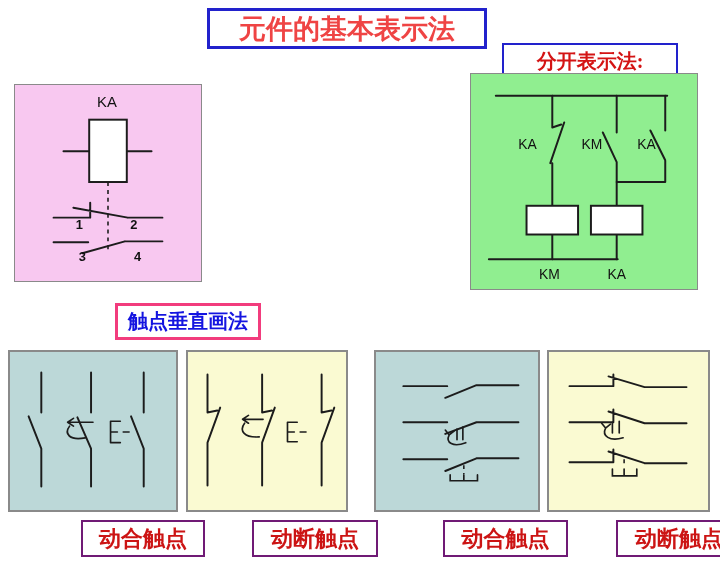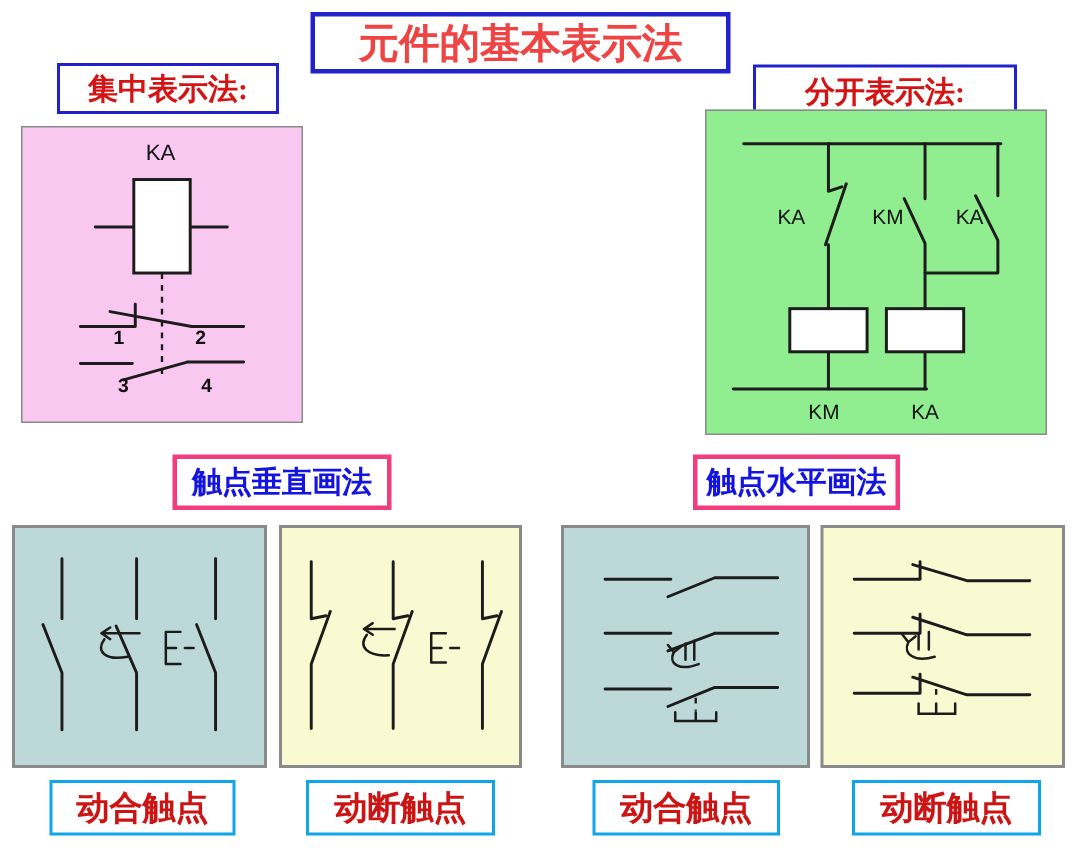--- a/index.html
+++ b/index.html
@@ -8,21 +8,21 @@
   .lbl{position:absolute;display:flex;align-items:center;justify-content:center;
        box-sizing:border-box;font-weight:bold;background:#ffffff;white-space:nowrap;}
   .title{left:207px;top:8px;width:280px;height:41px;border:3px solid #2222cc;
          color:#ef4444;font-size:27px;text-align:right;}
   .sub{border:2px solid #2222cc;color:#d41414;font-size:20px;}
   .sub-conc{left:38px;top:42px;width:148px;height:34px;}
   .sub-sep{left:502px;top:43px;width:176px;height:36px;}
   .mid{border:3px solid #f23c7d;color:#1414e0;font-size:20px;}
   .mid-v{left:115px;top:303px;width:146px;height:37px;}
   .mid-h{left:462px;top:303px;width:138px;height:37px;}
-  .bot{border:2px solid #0ea5e9;color:#cc1414;font-size:22px;}
+  .bot{border:2px solid #701a75;color:#cc1414;font-size:22px;margin-left:48px;}
   .bot-1{left:33px;top:520px;width:124px;height:37px;}
   .bot-2{left:204px;top:520px;width:126px;height:37px;}
   .bot-3{left:395px;top:520px;width:125px;height:37px;}
   .bot-4{left:568px;top:520px;width:126px;height:37px;}
   .dbox{position:absolute;box-sizing:border-box;border:1px solid #8a8a8a;}
   .pink{left:14px;top:84px;width:188px;height:198px;background:#f8c8f0;}
   .green{left:470px;top:73px;width:228px;height:217px;background:#90ee90;}
   .symbox{top:350px;height:162px;border:2px solid #8a8a8a;}
   .teal{background:#bcd8d8;}
   .cream{background:#fafad2;}
@@ -38,21 +38,20 @@
         text-anchor:middle;font-weight:bold;}
   .ktxt{font-family:"Liberation Sans", sans-serif;fill:#111111;font-size:14px;
         text-anchor:middle;}
 </style>
 </head>
 <body>
 
 <div class="canvas">
 
   <div class="lbl title">元件的基本表示法</div>
-  <div class="lbl sub sub-conc">集中表示法:</div>
   <div class="lbl sub sub-sep">分开表示法:</div>
 
   <div class="dbox pink">
     <svg viewBox="0 0 188 198">
       <text class="ktxt" x="93" y="22" style="font-size:15px">KA</text>
       <g>
         <path class="wire" d="M49,67 H75 M113,67 H138"></path>
         <rect class="coil" x="75" y="35" width="38" height="63"></rect>
       </g>
       <path class="dash" d="M94,98 V167"></path>
@@ -86,21 +85,20 @@
       <path class="wire" d="M18,187 H148"></path>
       <text class="ktxt" x="57" y="76">KA</text>
       <text class="ktxt" x="122" y="76">KM</text>
       <text class="ktxt" x="177" y="76">KA</text>
       <text class="ktxt" x="79" y="207">KM</text>
       <text class="ktxt" x="147" y="207">KA</text>
     </svg>
   </div>
 
   <div class="lbl mid mid-v">触点垂直画法</div>
-  <div class="lbl mid mid-h">触点水平画法</div>
 
   <div class="dbox symbox teal sb1">
     <svg viewBox="0 0 170 162">
       <g>
         <path class="wire" d="M32,21 V62 M19,66 L32,99 M32,99 V138"></path>
       </g>
       <g>
         <path class="wire" d="M83,21 V62 M69,67 L83,99 M83,99 V138"></path>
         <path class="wire" style="stroke-width:1.7" d="M59,72 H85 M59,72 L65,68 M59,72 L65,76 M61,76 C55,84 61,91 77,88"></path>
       </g>

